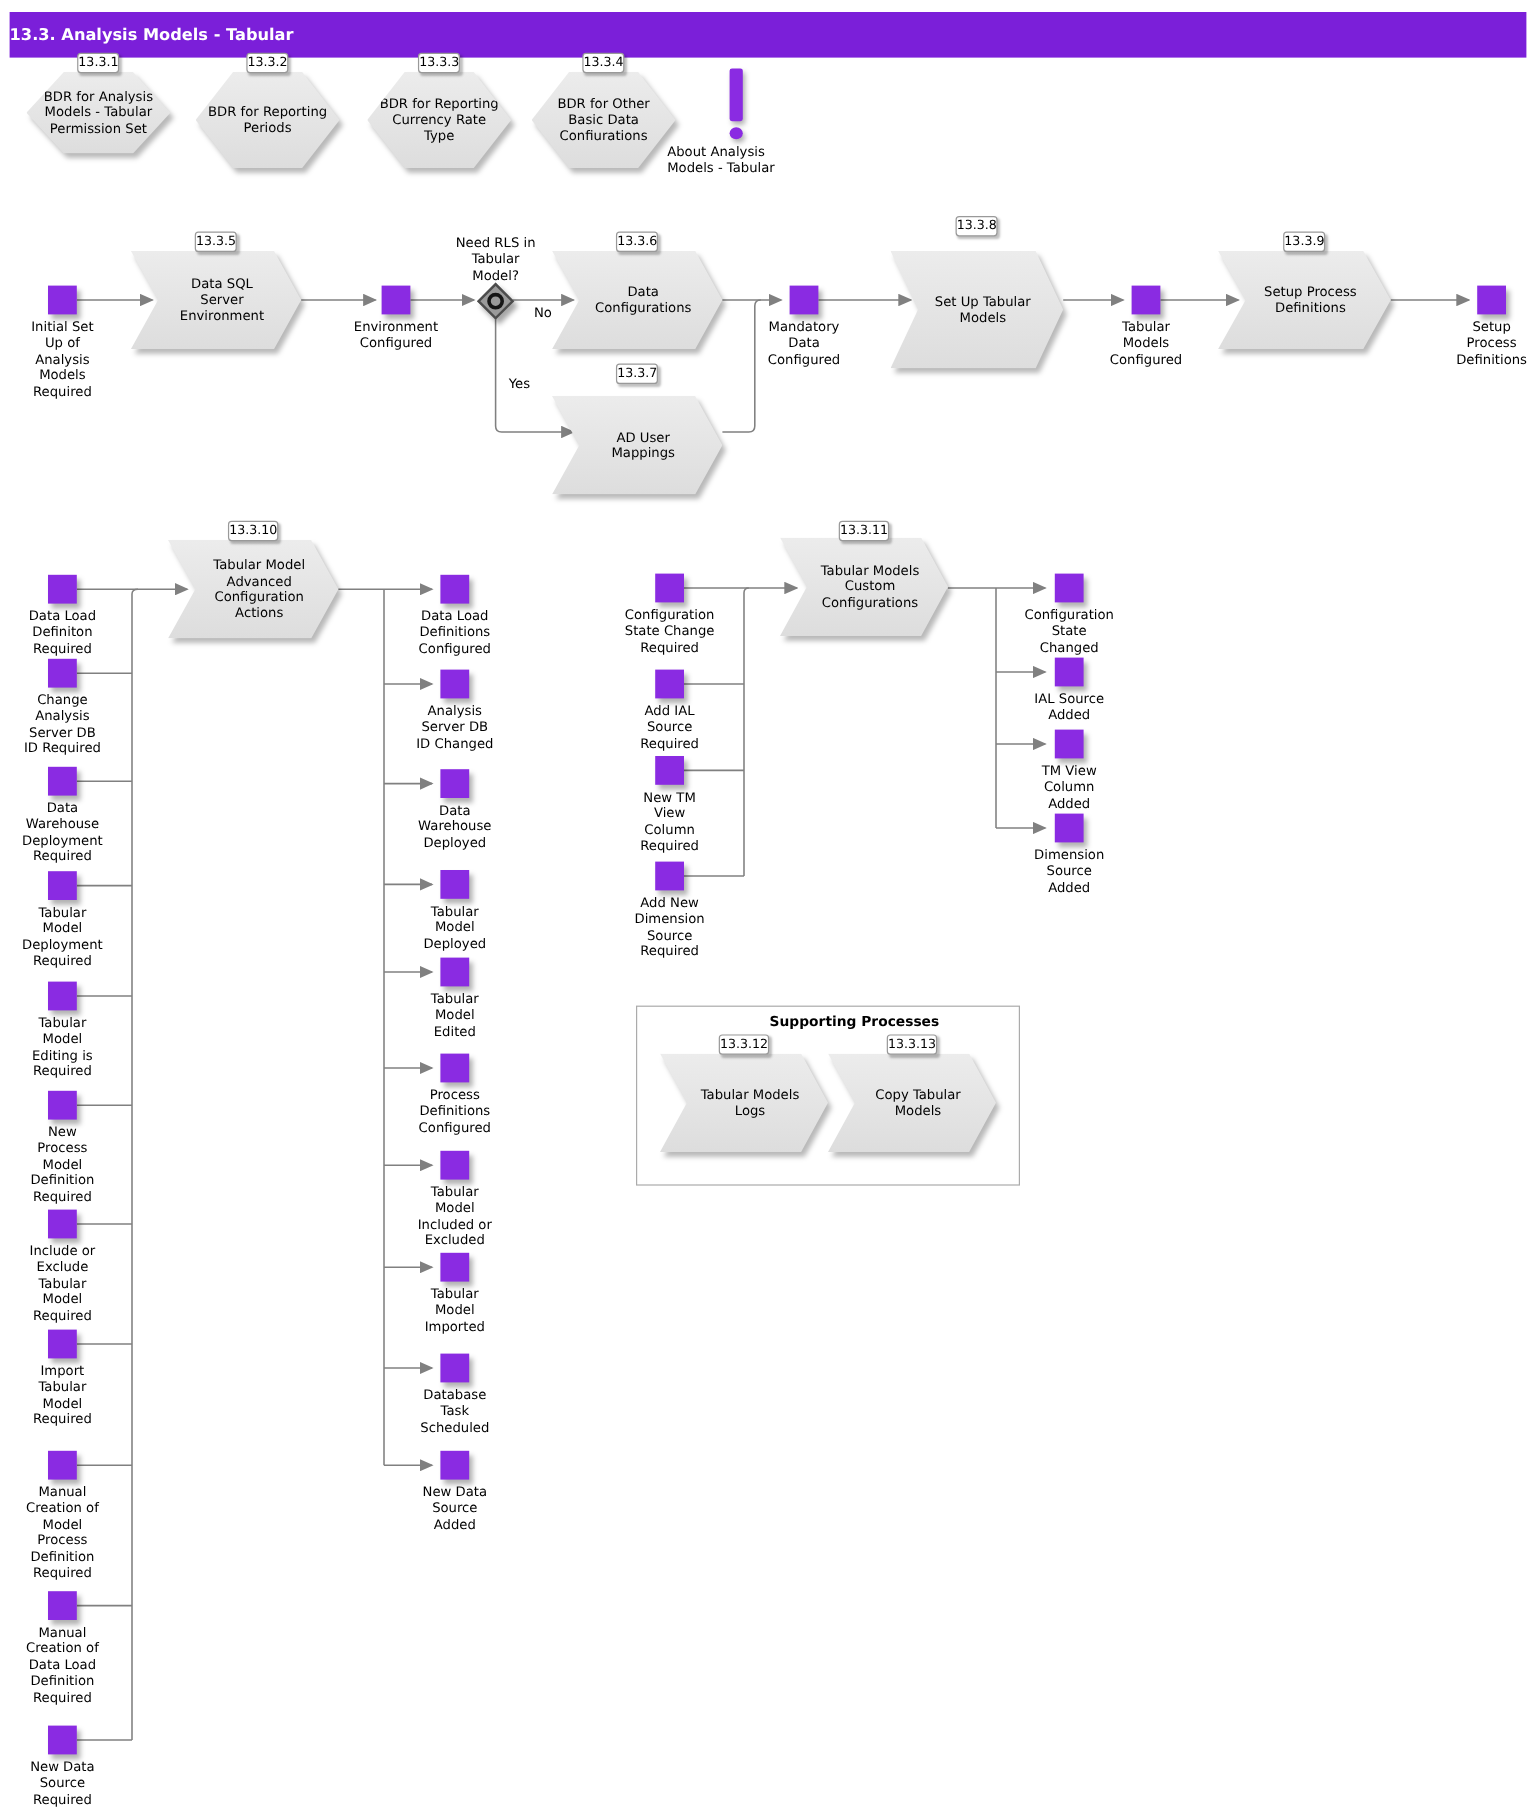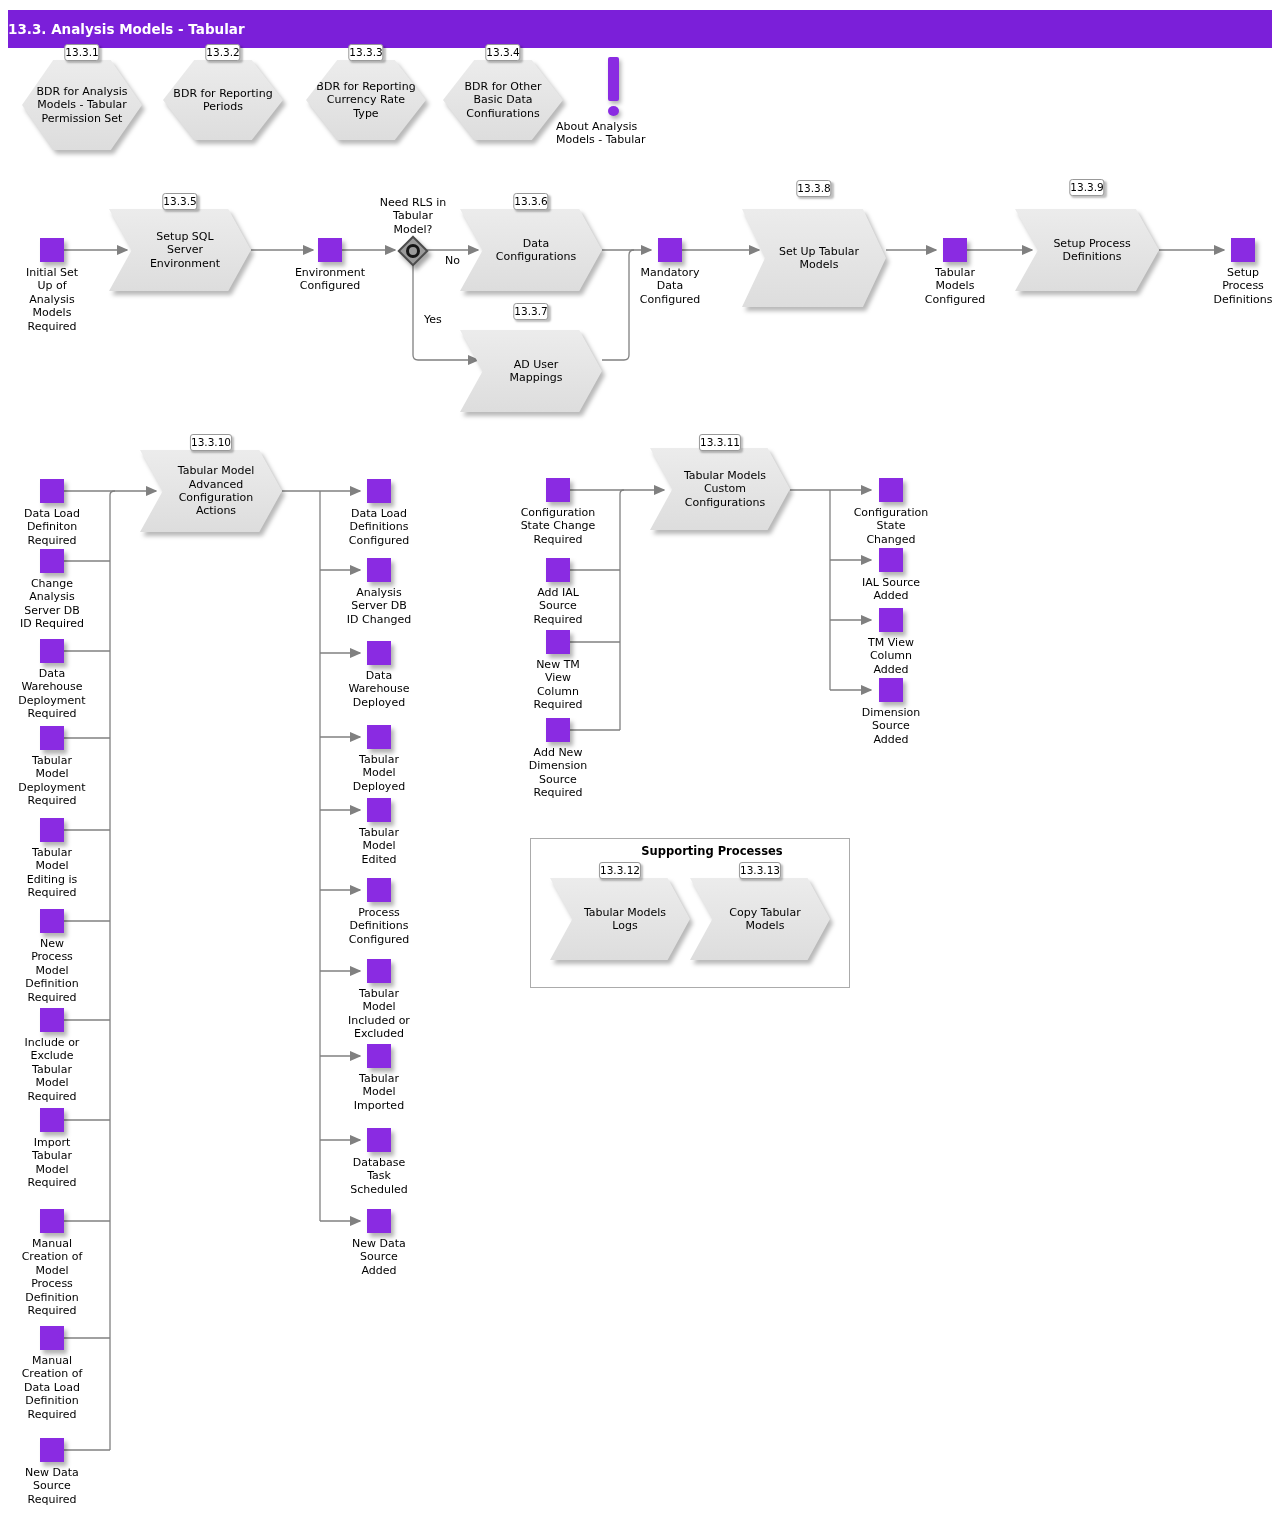--- a/index.html
+++ b/index.html
@@ -111,21 +111,21 @@
     <path d="M830 620 H871" marker-end="url(#ah)"></path>
     <path d="M830 690 H871" marker-end="url(#ah)"></path>
   </g>
 </svg>
 
 <div class="titlebar">
   <span>13.3. Analysis Models - Tabular</span>
 </div>
 
 <div class="badge" style="left:82px;top:44px">13.3.1</div>
-<div class="shape" style="left:22px;top:60px;width:120px;height:90px">
+<div class="shape" style="left:22px;top:60px;width:120px;height:68px">
   <div class="hexa"><span>BDR for Analysis
 Models - Tabular
 Permission Set</span></div>
 </div>
 
 <div class="badge" style="left:223px;top:44px">13.3.2</div>
 <div class="shape" style="left:163px;top:60px;width:120px;height:80px">
   <div class="hexa"><span>BDR for Reporting
 Periods</span></div>
 </div>
@@ -155,21 +155,21 @@
   <div class="sq"></div>
   <div class="lbl">Initial Set
 Up of
 Analysis
 Models
 Required</div>
 </div>
 
 <div class="badge" style="left:180px;top:193px">13.3.5</div>
 <div class="shape" style="left:109px;top:209px;width:142px;height:82px">
-  <div class="chev"><span>Setup SQL
+  <div class="chev"><span>Data SQL
 Server
 Environment</span></div>
 </div>
 
 <div class="ev" style="left:275px;top:238px">
   <div class="sq"></div>
   <div class="lbl">Environment
 Configured</div>
 </div>
 
@@ -208,21 +208,21 @@
 Models</span></div>
 </div>
 
 <div class="ev" style="left:900px;top:238px">
   <div class="sq"></div>
   <div class="lbl">Tabular
 Models
 Configured</div>
 </div>
 
-<div class="badge" style="left:1087px;top:179px">13.3.9</div>
+<div class="badge" style="left:1087px;top:193px">13.3.9</div>
 <div class="shape" style="left:1015px;top:209px;width:144px;height:82px">
   <div class="chev"><span>Setup Process
 Definitions</span></div>
 </div>
 
 <div class="ev" style="left:1188px;top:238px">
   <div class="sq"></div>
   <div class="lbl">Setup
 Process
 Definitions</div>

